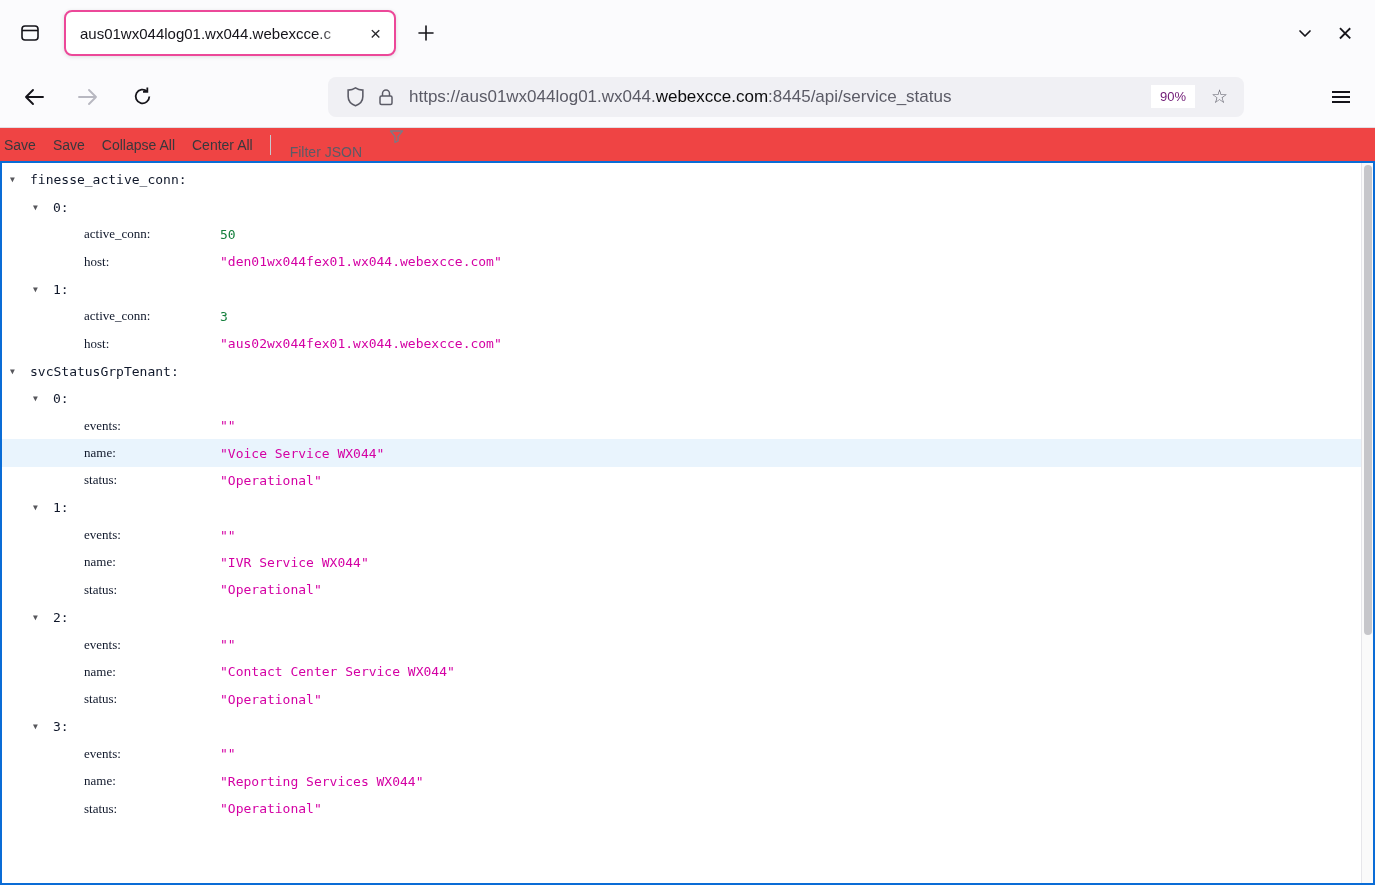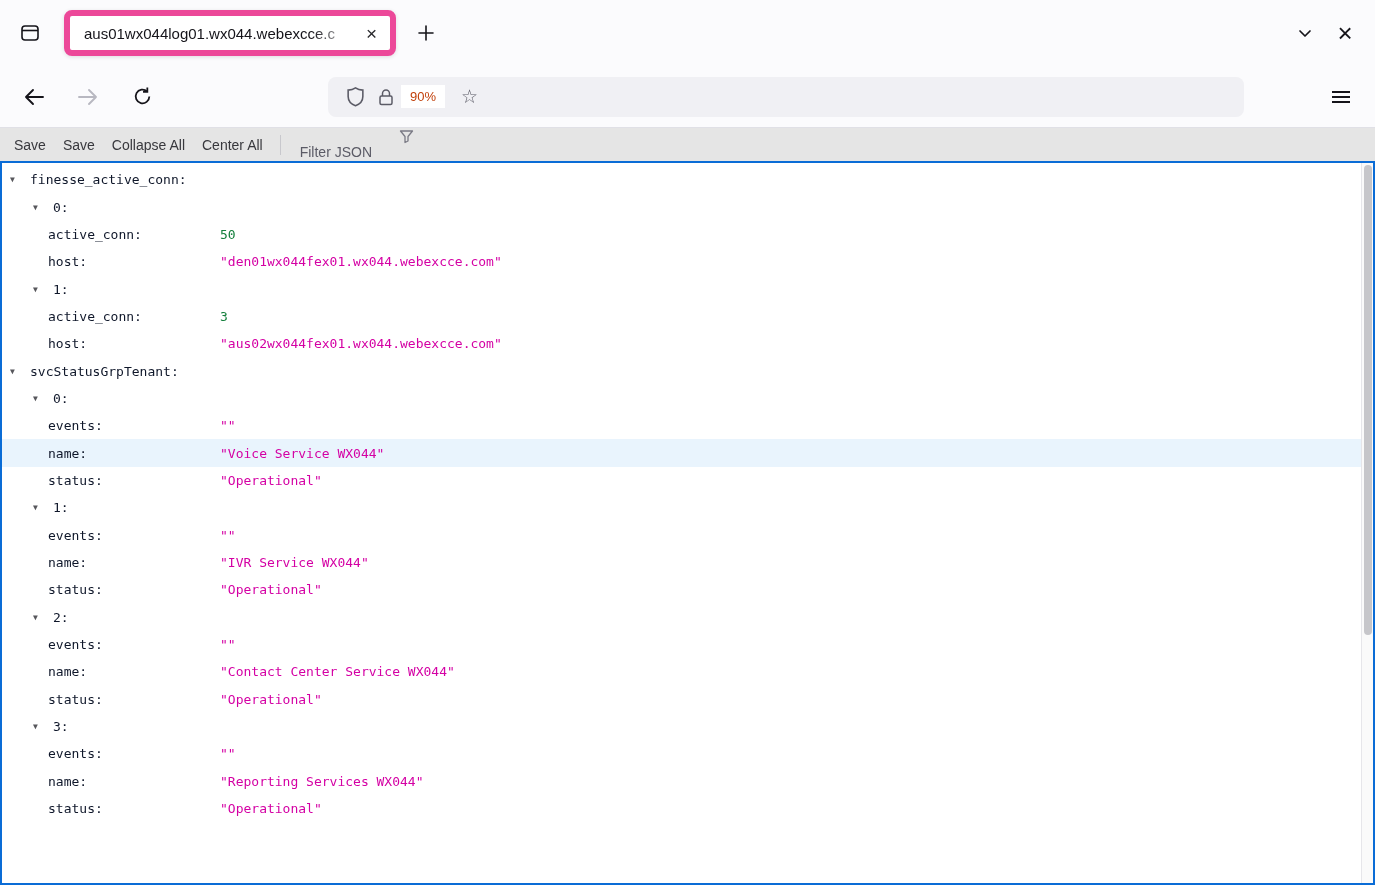--- a/index.html
+++ b/index.html
@@ -5,21 +5,21 @@
   * { margin:0; padding:0; box-sizing:border-box; }
   html,body { width:1375px; height:885px; overflow:hidden; background:#fff;
               font-family:"Liberation Sans", sans-serif; }
   .page { width:1375px; height:885px; position:relative; display:flex; flex-direction:column; }
 
   
   .tabstrip { height:66px; background:#fbfbfd; display:flex; align-items:center;
               padding:0 10px 0 10px; flex:0 0 auto; }
   .icon-btn { border:none; background:transparent; display:flex; align-items:center;
               justify-content:center; width:40px; height:40px; border-radius:6px; cursor:pointer; }
-  .tab { width:332px; height:46px; margin-left:14px; background:#fff; border:6px solid #ec4899;
+  .tab { width:332px; height:46px; margin-left:14px; background:#fff; border:2px solid #ec4899;
          border-radius:8px; box-shadow:0 1px 4px rgba(0,0,0,.12); display:flex;
          align-items:center; padding:0 8px 0 14px; }
   .tab-title { font-size:15px; color:#15141a; white-space:nowrap; overflow:hidden; flex:1;
                -webkit-mask-image:linear-gradient(90deg,#000 82%,transparent);
                mask-image:linear-gradient(90deg,#000 82%,transparent); }
   .tab-close { border:none; background:transparent; font-size:19px; color:#2a2a2e;
                line-height:1; padding:2px 5px; border-radius:4px; cursor:pointer; }
   .newtab { margin-left:10px; }
   .strip-spacer { flex:1; }
   .winclose { font-size:26px; font-weight:200; color:#15141a; line-height:1; }
@@ -29,56 +29,56 @@
             align-items:center; padding:0 14px 0 14px; flex:0 0 auto; }
   .nav-btn { margin-right:14px; }
   .urlbar { height:40px; background:#f0f0f4; border-radius:8px; width:916px; margin-left:152px;
             display:flex; align-items:center; padding:0 10px 0 12px; }
   .urlbar .chip { border:none; background:transparent; display:flex; align-items:center;
                   padding:0 5px; cursor:pointer; }
   .url-text { flex:1; font-size:17px; white-space:nowrap; overflow:hidden; margin-left:8px; }
   .url-dim { color:#5b5b66; }
   .url-strong { color:#0c0c0d; }
   .zoom-badge { background:#fff; border-radius:0; padding:4px 9px; font-size:13px;
-                color:#c2410c; margin-right:10px; cursor:pointer; }
+                color:#701a75; margin-right:10px; cursor:pointer; }
   .star { font-size:19px; color:#5b5b66; background:none; border:none; cursor:pointer; padding:0 6px; }
   .menu-btn { margin-left:auto; }
   .burger { width:18px; height:2px; background:#15141a; display:block;
             box-shadow:0 -5px 0 #15141a, 0 5px 0 #15141a; }
 
   
   .viewer-tabs { height:38px; background:#fff; border-bottom:1px solid #d7d7db; display:flex;
                  align-items:center; flex:0 0 auto; position:relative; }
   .vtab { border:none; background:transparent; font-size:15px; color:#15141a; padding:0 15px;
           height:100%; cursor:pointer; }
   .vtab.active { color:#0060df; }
   .annotation-box { position:absolute; left:2px; top:1px; width:75px; height:35px;
                     border:3px solid #d7000e; border-radius:3px; pointer-events:none; z-index:3; }
 
   
-  .json-toolbar { height:33px; background:#e5e5e5; display:flex; align-items:center;
-                  padding-left:14px; flex:0 0 auto; }
+  .json-toolbar { height:33px; background:#ef4444; display:flex; align-items:center;
+                  padding-left:4px; flex:0 0 auto; }
   .tb-btn { border:none; background:none; color:#38383d; font-size:14px; margin-right:17px;
             cursor:pointer; }
   .tb-sep { width:1px; height:20px; background:#c8c8cd; margin-right:12px; }
   .filter-box { display:flex; align-items:center;flex-direction:column; }
   .filter-box input { border:none; background:transparent; outline:none; font-size:14px;
                       color:#15141a; width:220px; margin-left:7px; }
   .filter-box input::placeholder { color:#5b5b66; }
 
   
   .content { flex:1; position:relative; border:2px solid #0a6cd6; background:#fff;
              overflow:hidden; padding-top:3px; }
   .tree-row { height:27.35px; display:flex; align-items:center;
               font-family:"DejaVu Sans Mono", monospace; font-size:13px; width:100%; }
   .tree-row.highlighted { background:#e9f4fd; }
   .key-cell { flex:0 0 218px; display:flex; align-items:center; overflow:visible; white-space:nowrap; }
   .indent-0 { padding-left:8px; }
   .indent-1 { padding-left:31px; }
-  .indent-2 { padding-left:46px; }
+  .indent-2 { padding-left:82px;font-family:Liberation Serif, serif; }
   .twisty { width:20px; flex:0 0 20px; font-size:8px; color:#57575c; cursor:pointer; }
   .key { color:#0f172a; }
   .value { white-space:nowrap; }
   .value.number { color:#15803d; }
   .value.string { color:#d400a4; }
   .scrollbar { position:absolute; top:0; right:0; width:12px; height:100%; background:#fafafa;
                border-left:1px solid #e6e6ea; cursor:pointer; }
   .thumb { position:absolute; top:2px; left:2px; width:8px; height:470px; background:#c6c6ca;
            border-radius:4px; cursor:pointer; }
 </style>
@@ -139,20 +139,21 @@
         <svg width="21" height="21" viewBox="0 0 20 20">
           <path d="M10 1.8 C12 3.3 14.5 3.9 17 3.9 V10 C17 14.3 14 17.3 10 18.7 C6 17.3 3 14.3 3 10 V3.9 C5.5 3.9 8 3.3 10 1.8 Z" fill="none" stroke="#5b5b66" stroke-width="1.5"></path>
         </svg>
       </button>
       <button class="chip">
         <svg width="20" height="20" viewBox="0 0 20 20">
           <rect x="4" y="9" width="12" height="8.5" rx="1.5" fill="none" stroke="#5b5b66" stroke-width="1.5"></rect>
           <path d="M6.5 9 V6.5 a3.5 3.5 0 0 1 7 0 V9" fill="none" stroke="#5b5b66" stroke-width="1.5"></path>
         </svg>
       </button>
+      <div class="url-text"><span class="url-dim">https://aus01wx044log01.wx044.</span><span class="url-strong">webexcce.com</span><span class="url-dim">:8445/api/service_status</span></div>
       <span class="zoom-badge">90%</span>
       <button class="star">
         <span>☆</span>
       </button>
     </div>
 
     <button class="icon-btn menu-btn">
       <span class="burger"></span>
     </button>
   </div>

